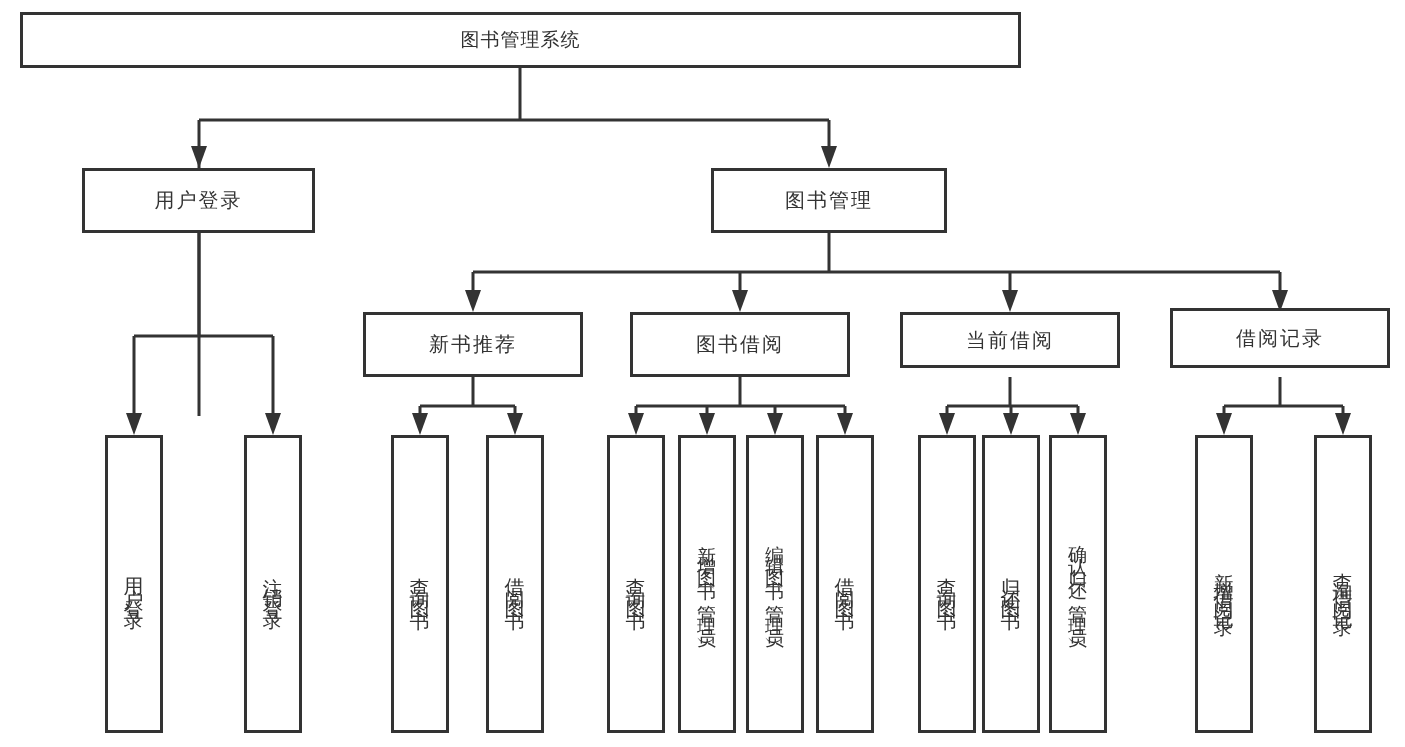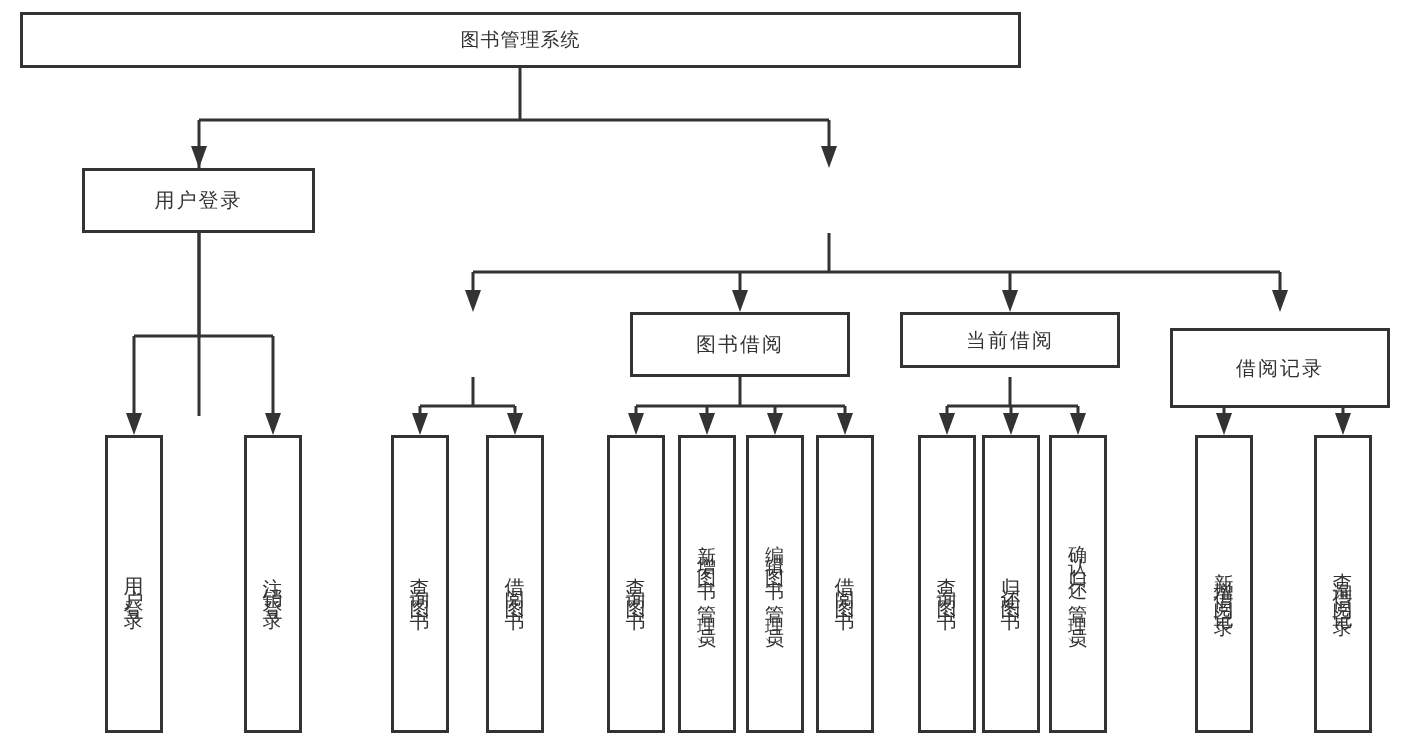--- a/index.html
+++ b/index.html
@@ -14,21 +14,21 @@
   }
   .box span{color:#333333;white-space:nowrap;}
   .hbox span{font-size:20px;letter-spacing:2px;}
   .root{left:20px;top:12px;width:1001px;height:56px;}
   .root span{font-size:19px;letter-spacing:1px;}
   .n-user-login{left:82px;top:168px;width:233px;height:65px;}
   .n-book-mgmt{left:711px;top:168px;width:236px;height:65px;}
   .n-newrec{left:363px;top:312px;width:220px;height:65px;}
   .n-borrow{left:630px;top:312px;width:220px;height:65px;text-align:center;}
   .n-current{left:900px;top:312px;width:220px;height:56px;}
-  .n-records{left:1170px;top:328px;width:220px;height:80px;}
+  .n-records{left:1170px;top:308px;width:220px;height:60px;}
   .leaf{top:435px;width:58px;height:298px;}
   .leaf span{
     writing-mode:vertical-rl;text-orientation:mixed;
     font-size:20px;letter-spacing:11px;line-height:1;
   }
   .leaf.mid span{letter-spacing:9px;}
   .leaf.long span{font-size:19px;letter-spacing:12px;}
   .l1{left:105px;} .l2{left:244px;}
   .l3{left:391px;} .l4{left:486px;}
   .l5{left:607px;} .l6{left:678px;} .l7{left:746px;} .l8{left:816px;}
@@ -87,21 +87,27 @@
     </g>
   </svg>
 
   <div class="box root hbox">
     <span>图书管理系统</span>
   </div>
 
   <div class="box n-user-login hbox">
     <span>用户登录</span>
   </div>
+  <div class="box n-book-mgmt hbox">
+    <span>图书管理</span>
+  </div>
 
+  <div class="box n-newrec hbox">
+    <span>新书推荐</span>
+  </div>
   <div class="box n-borrow hbox">
     <span>图书借阅</span>
   </div>
   <div class="box n-current hbox">
     <span>当前借阅</span>
   </div>
   <div class="box n-records hbox">
     <span>借阅记录</span>
   </div>
 

